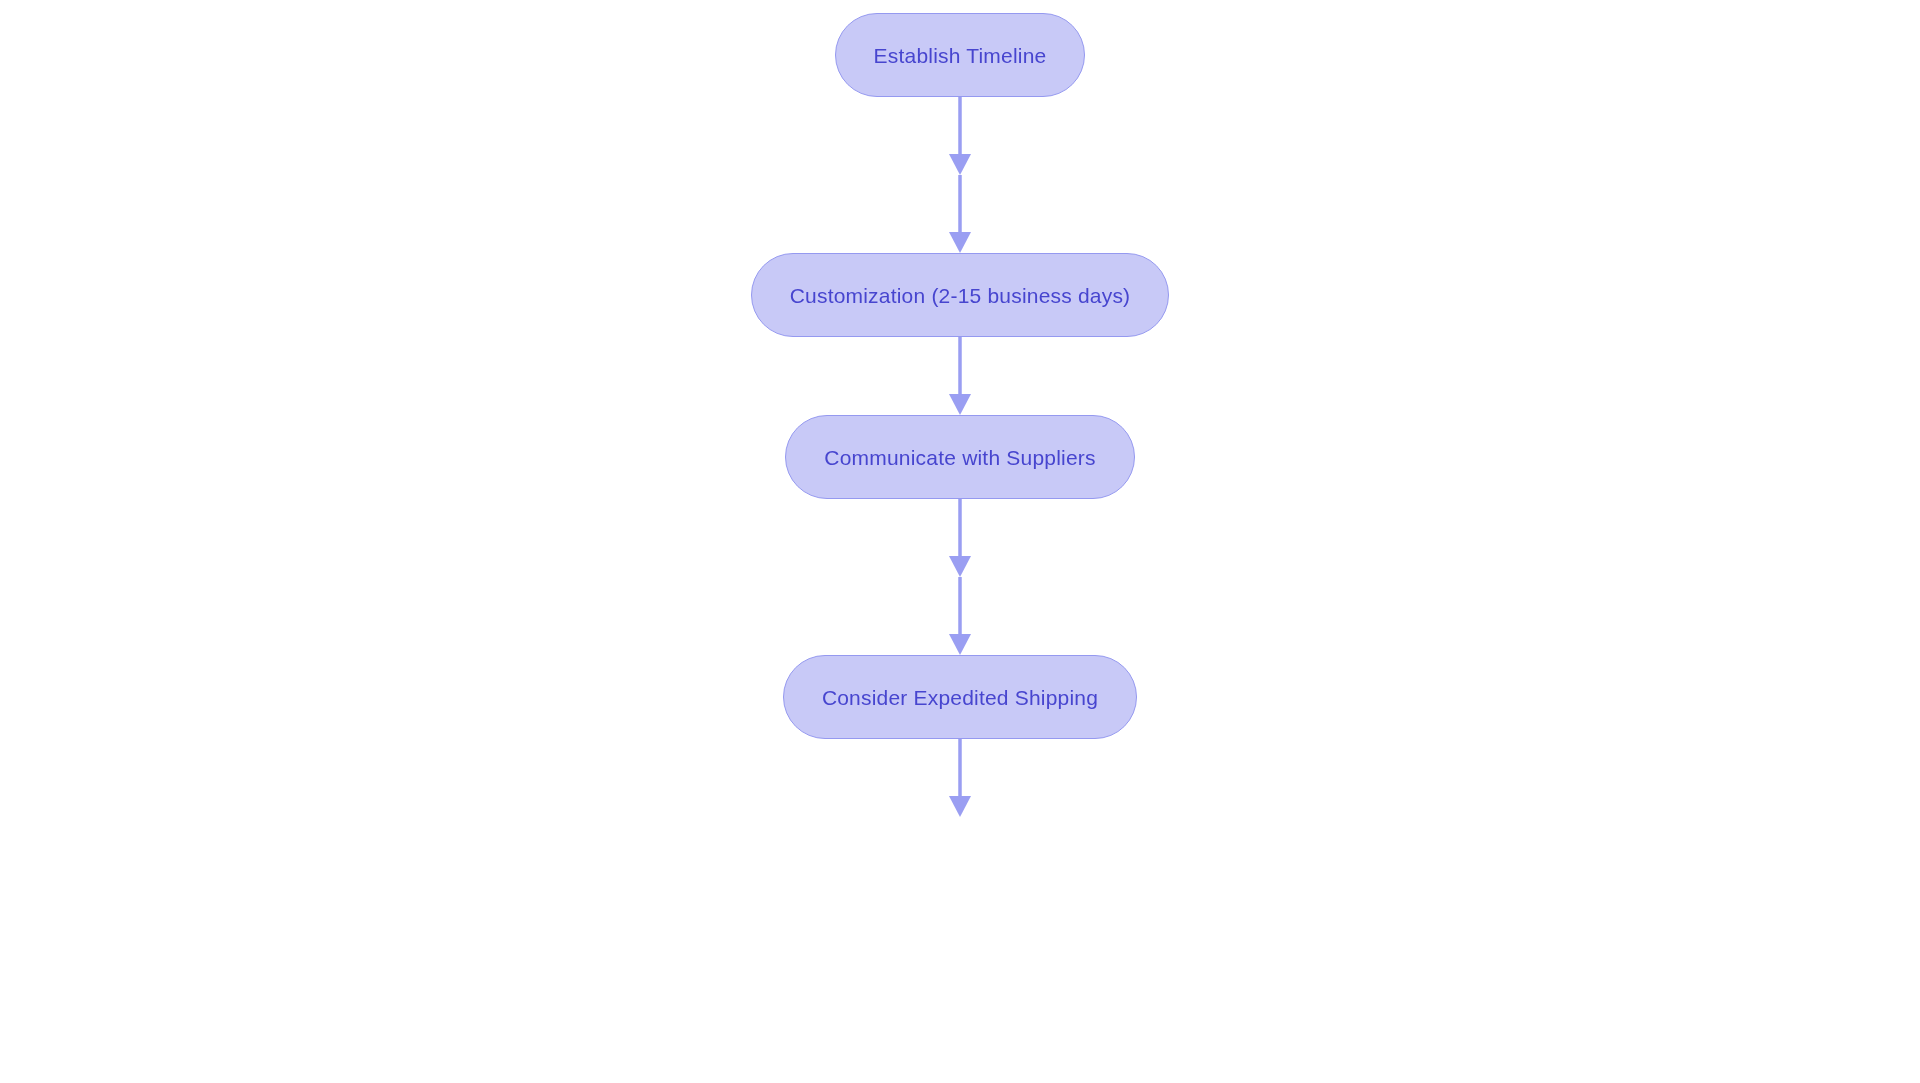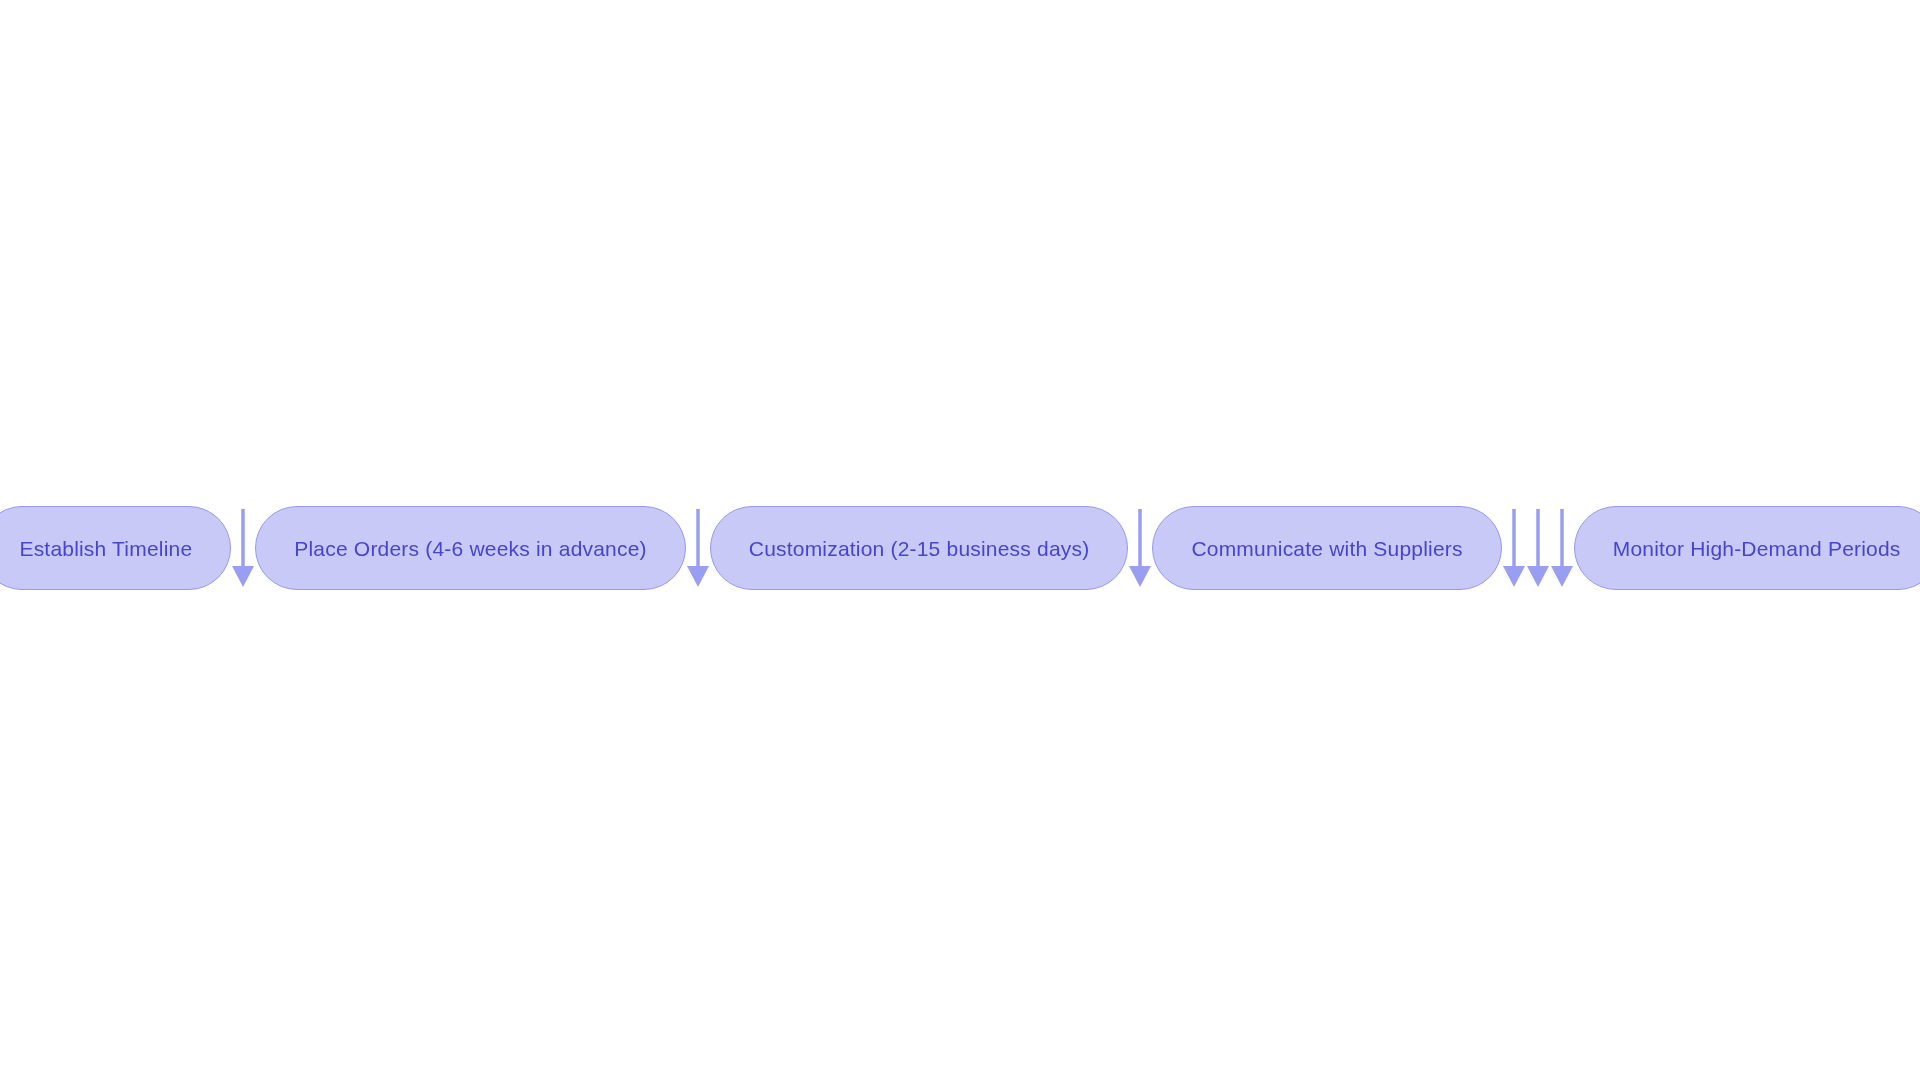--- a/index.html
+++ b/index.html
@@ -14,25 +14,24 @@
     width: 1920px;
     height: 1083px;
     background: var(--background);
     font-family: "Liberation Sans", sans-serif;
   }
   .canvas {
     width: 1920px;
     height: 1083px;
     background: var(--background);
     display: flex;
-    flex-direction: row;
+    flex-direction: column;
     align-items: center;
     padding-top: 13px;
     overflow: hidden;
-    justify-content: center;
   }
   .node {
     height: 84px;
     min-height: 84px;
     display: flex;
     align-items: center;
     justify-content: center;
     padding: 0 38px;
     background: var(--node-fill);
     border: 1.6px solid var(--node-border);
@@ -58,23 +57,20 @@
 
   <div class="node">
     <span class="node-label">Establish Timeline</span>
   </div>
 
   <svg class="arrow" width="24" height="78" viewBox="0 0 24 78" xmlns="http://www.w3.org/2000/svg">
     <line x1="12" y1="0" x2="12" y2="60" stroke="currentColor" stroke-width="3.5"></line>
     <polygon points="1,57 23,57 12,78" fill="currentColor"></polygon>
   </svg>
 
-  <div class="node">
-    <span class="node-label">Place Orders (4-6 weeks in advance)</span>
-  </div>
 
   <svg class="arrow" width="24" height="78" viewBox="0 0 24 78" xmlns="http://www.w3.org/2000/svg">
     <line x1="12" y1="0" x2="12" y2="60" stroke="currentColor" stroke-width="3.5"></line>
     <polygon points="1,57 23,57 12,78" fill="currentColor"></polygon>
   </svg>
 
   <div class="node">
     <span class="node-label">Customization (2-15 business days)</span>
   </div>
 
@@ -91,23 +87,23 @@
     <line x1="12" y1="0" x2="12" y2="60" stroke="currentColor" stroke-width="3.5"></line>
     <polygon points="1,57 23,57 12,78" fill="currentColor"></polygon>
   </svg>
 
 
   <svg class="arrow" width="24" height="78" viewBox="0 0 24 78" xmlns="http://www.w3.org/2000/svg">
     <line x1="12" y1="0" x2="12" y2="60" stroke="currentColor" stroke-width="3.5"></line>
     <polygon points="1,57 23,57 12,78" fill="currentColor"></polygon>
   </svg>
 
+  <div class="node">
+    <span class="node-label">Consider Expedited Shipping</span>
+  </div>
 
   <svg class="arrow" width="24" height="78" viewBox="0 0 24 78" xmlns="http://www.w3.org/2000/svg">
     <line x1="12" y1="0" x2="12" y2="60" stroke="currentColor" stroke-width="3.5"></line>
     <polygon points="1,57 23,57 12,78" fill="currentColor"></polygon>
   </svg>
 
-  <div class="node">
-    <span class="node-label">Monitor High-Demand Periods</span>
-  </div>
 
 </div>
 
 </body></html>

